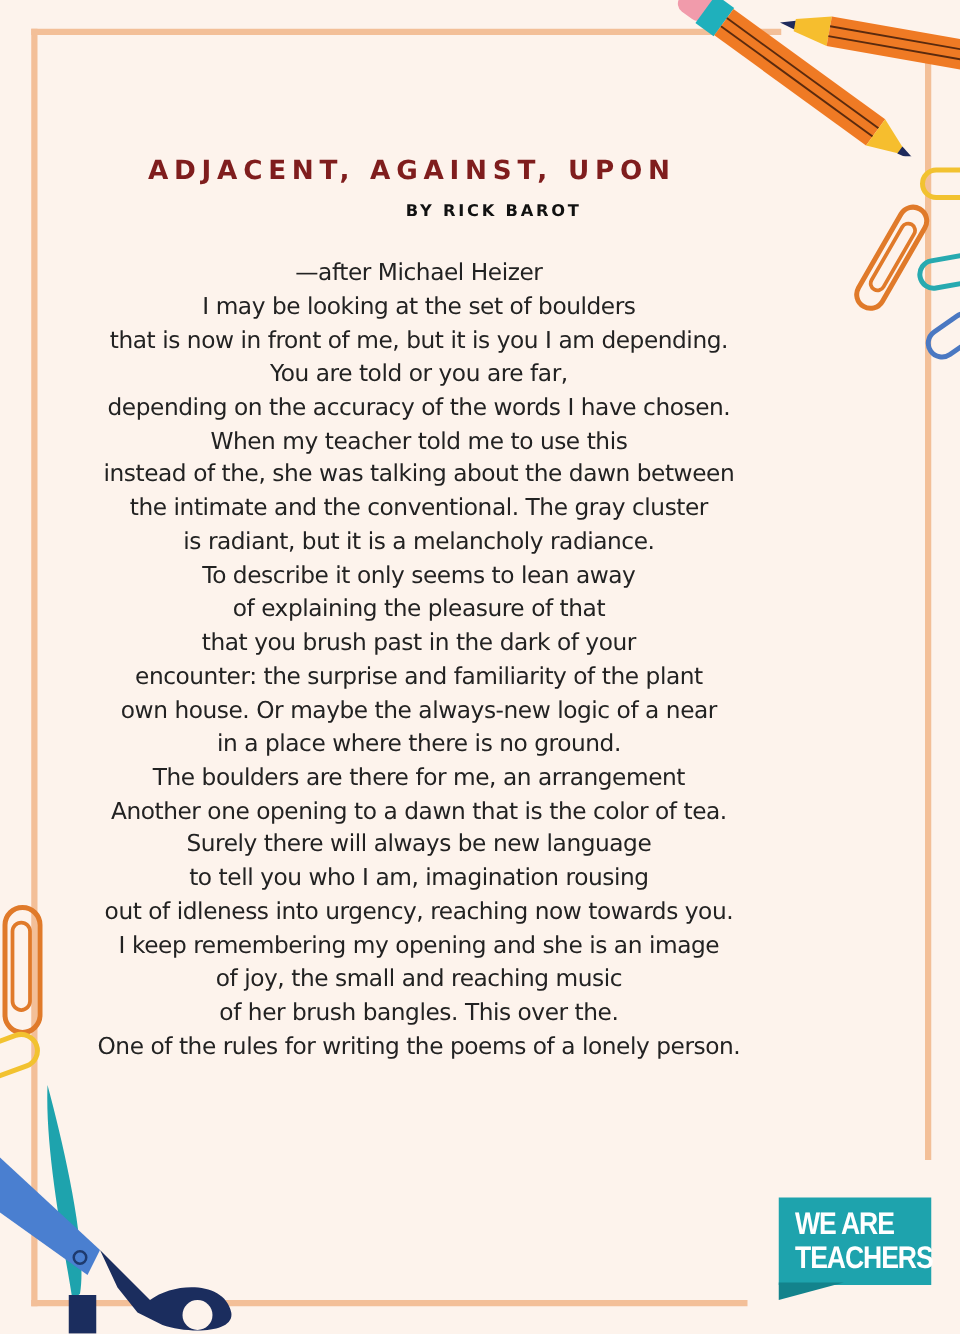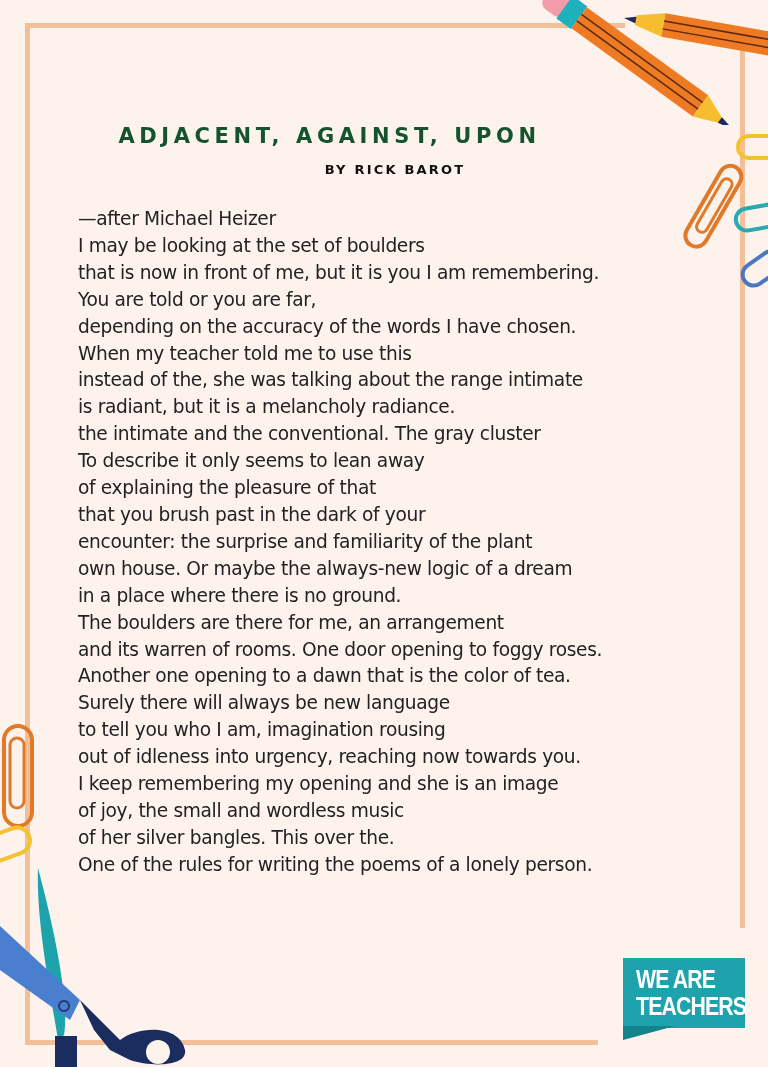--- a/index.html
+++ b/index.html
@@ -10,33 +10,33 @@
     color: #1e1e1e;
   }
   .frame-top { position: absolute; left: 25px; top: 23px; width: 600px; height: 5px; background: #f3bf98; }
   .frame-left { position: absolute; left: 25px; top: 23px; width: 5px; height: 1022px; background: #f3bf98; }
   .frame-right { position: absolute; left: 740px; top: 45px; width: 5px; height: 883px; background: #f3bf98; }
   .frame-bottom { position: absolute; left: 25px; top: 1040px; width: 573px; height: 5px; background: #f3bf98; }
 
   .title {
     position: absolute; top: 124px; left: 0; width: 659px; text-align: center;
     font-family: "DejaVu Sans", sans-serif; font-weight: bold; font-size: 21px;
-    letter-spacing: 4.6px; color: #14532d;
+    letter-spacing: 4.6px; color: #7f1d1d;
   }
   .byline {
     position: absolute; top: 162px; left: 0; width: 790px; text-align: center;
     font-family: "DejaVu Sans", sans-serif; font-weight: bold; font-size: 13px;
     letter-spacing: 2.2px; color: #111;
   }
   .poem {
     position: absolute; top: 206px; left: 78px; margin: 0; padding: 0; list-style: none;
     font-family: "DejaVu Sans", sans-serif; font-size: 18.6px; line-height: 26.9px;
     color: #222; letter-spacing: -0.35px;
   }
-  .poem li { white-space: nowrap; }
+  .poem li { white-space: nowrap; text-align: center; }
 
   .logo {
     position: absolute; left: 623px; top: 958px; width: 122px; height: 70px;
     background: #1ea3ad;
   }
   .logo-tail {
     position: absolute; left: 623px; top: 1026px; width: 0; height: 0;
     border-top: 14px solid #13838c; border-right: 52px solid transparent;
   }
   .logo-text {
@@ -100,42 +100,41 @@
   <circle cx="158" cy="192" r="12" fill="#fdf3ec"></circle>
   <rect x="55" y="176" width="22" height="31" fill="#1b2d5e"></rect>
 </svg>
 
 <div class="title">ADJACENT, AGAINST, UPON</div>
 <div class="byline">BY RICK BAROT</div>
 
 <ul class="poem">
   <li>—after Michael Heizer</li>
   <li>I may be looking at the set of boulders</li>
-  <li>that is now in front of me, but it is you I am remembering.</li>
+  <li>that is now in front of me, but it is you I am depending.</li>
   <li>You are told or you are far,</li>
   <li>depending on the accuracy of the words I have chosen.</li>
   <li>When my teacher told me to use this</li>
-  <li>instead of the, she was talking about the range intimate</li>
+  <li>instead of the, she was talking about the dawn between</li>
+  <li>the intimate and the conventional. The gray cluster</li>
   <li>is radiant, but it is a melancholy radiance.</li>
-  <li>the intimate and the conventional. The gray cluster</li>
   <li>To describe it only seems to lean away</li>
   <li>of explaining the pleasure of that</li>
   <li>that you brush past in the dark of your</li>
   <li>encounter: the surprise and familiarity of the plant</li>
-  <li>own house. Or maybe the always-new logic of a dream</li>
+  <li>own house. Or maybe the always-new logic of a near</li>
   <li>in a place where there is no ground.</li>
   <li>The boulders are there for me, an arrangement</li>
-  <li>and its warren of rooms. One door opening to foggy roses.</li>
   <li>Another one opening to a dawn that is the color of tea.</li>
   <li>Surely there will always be new language</li>
   <li>to tell you who I am, imagination rousing</li>
   <li>out of idleness into urgency, reaching now towards you.</li>
   <li>I keep remembering my opening and she is an image</li>
-  <li>of joy, the small and wordless music</li>
-  <li>of her silver bangles. This over the.</li>
+  <li>of joy, the small and reaching music</li>
+  <li>of her brush bangles. This over the.</li>
   <li>One of the rules for writing the poems of a lonely person.</li>
 </ul>
 
 <div class="logo"></div>
 <div class="logo-tail"></div>
 <div class="logo-text">
   <div>WE ARE</div>
   <div>TEACHERS</div>
 </div>
 

